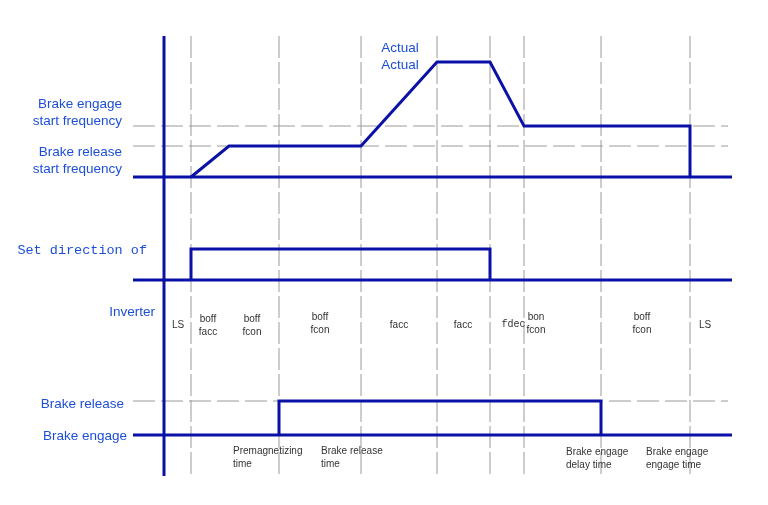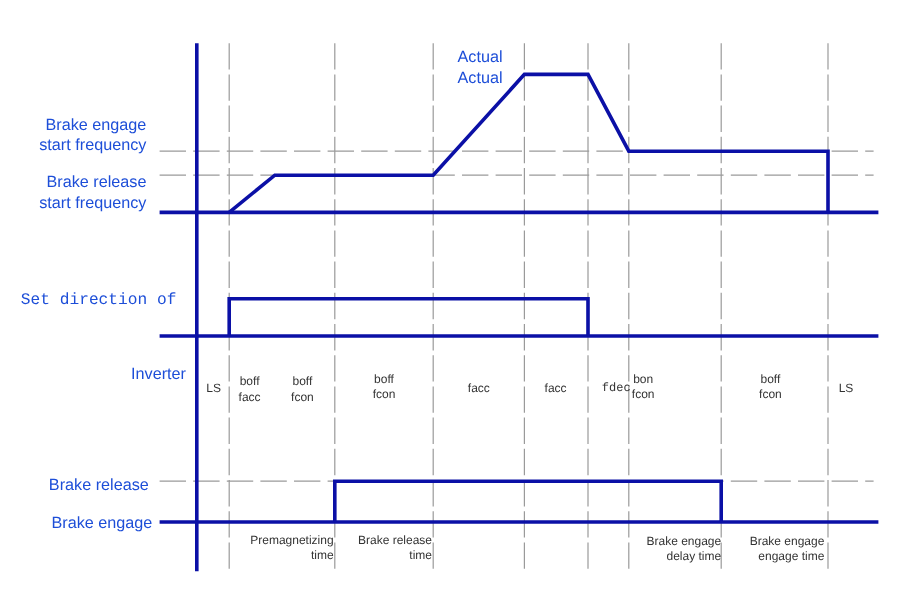--- a/index.html
+++ b/index.html
@@ -1,21 +1,21 @@
 <!DOCTYPE html>
 <html><head>
 <meta charset="utf-8">
 <style>
   html, body { margin: 0; padding: 0; background: #ffffff; }
   body { width: 768px; height: 505px; position: relative; overflow: hidden;
          font-family: "Liberation Sans", sans-serif; color: #222; }
   #diagram { position: absolute; left: 0; top: 0; width: 768px; height: 505px; }
   .lbl { position: absolute; font-size: 13.5px; line-height: 17px; color: #1d4ed8; text-align: right; }
   .st { position: absolute; font-size: 10px; line-height: 13px; color: #333; text-align: center; }
-  .tm { position: absolute; font-size: 10px; line-height: 13px; color: #333; text-align: right; }
+  .tm { position: absolute; font-size: 10px; line-height: 13px; color: #333; text-align: left; margin-left: 41px; }
   .grid { stroke: #9a9a9a; stroke-width: 1; stroke-dasharray: 22 4; fill: none; }
   .hgrid { stroke: #9a9a9a; stroke-width: 1; stroke-dasharray: 22 6; fill: none; }
   .trace { stroke: #0b10a6; stroke-width: 3; fill: none; stroke-linejoin: miter; }
 </style>
 </head>
 <body>
 
 <div id="diagram">
   <svg width="768" height="505" viewBox="0 0 768 505">
 

